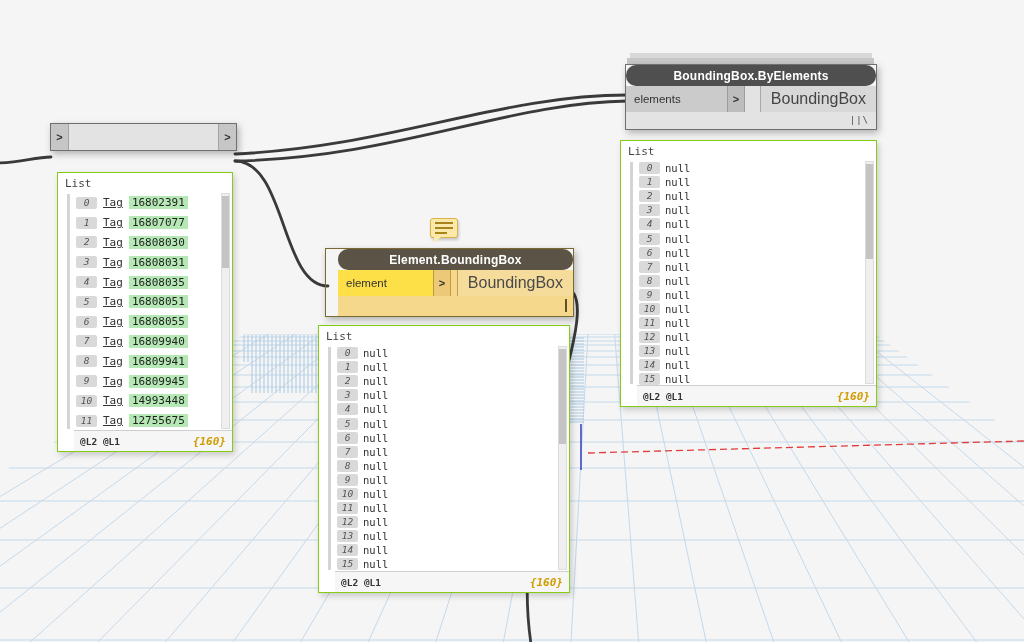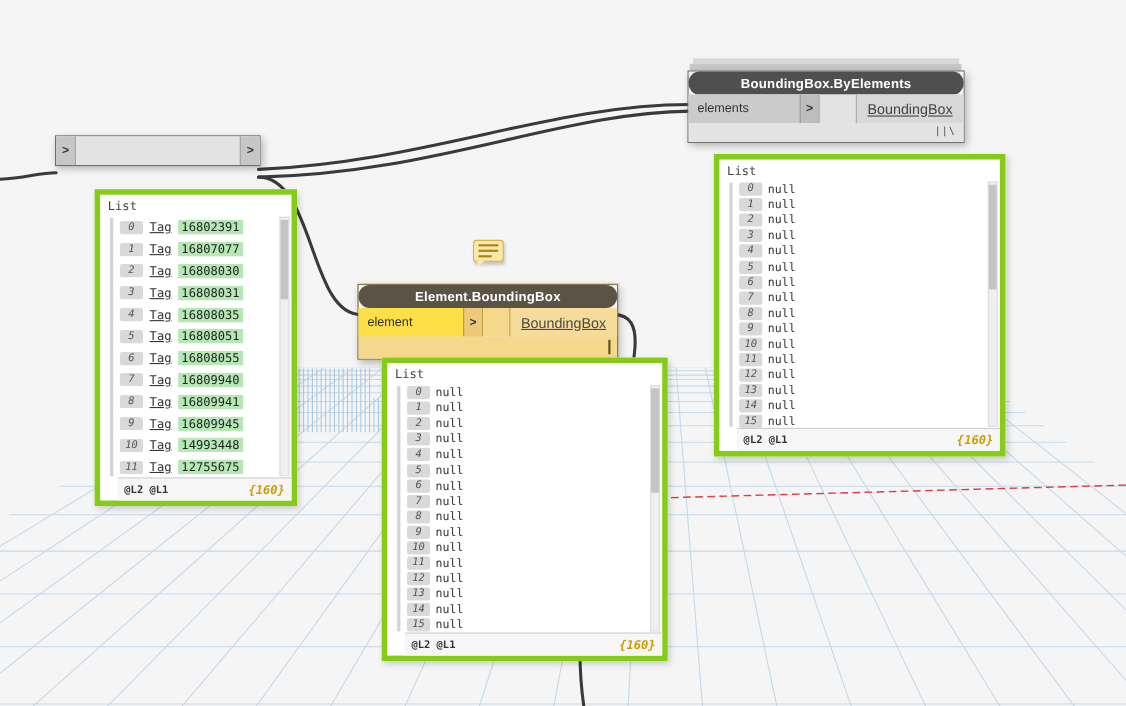--- a/index.html
+++ b/index.html
@@ -31,54 +31,54 @@
     font-weight:bold;font-size:11px;color:#333;}
   .gport-l{border-right:1px solid #a3a3a3;}
   .gport-r{border-left:1px solid #a3a3a3;}
   .inbox{display:flex;align-items:stretch;}
   .inbox .inlabel{display:flex;align-items:center;padding-left:8px;font-size:11.5px;color:#333;flex:1;}
   .chev{width:16px;display:flex;align-items:center;justify-content:center;font-weight:bold;font-size:11px;color:#333;}
   .inbox-gray{width:118px;background:#cbcbcb;border-right:1px solid #9d9d9d;}
   .chev-gray{background:#bdbdbd;border-left:1px solid #9d9d9d;}
   .inbox-warn{width:112px;background:#fde047;border-right:1px solid #bd9a3f;}
   .chev-warn{background:#ecc979;border-left:1px solid #bd9a3f;}
-  .outbox{margin-left:auto;display:flex;align-items:center;padding:0 10px;font-size:13px;color:#444;text-decoration:underline;}
+  .outbox{margin-left:auto;display:flex;align-items:center;padding:0 10px;font-size:16px;color:#444;}
   .outbox-gray{background:#d8d8d8;border-left:1px solid #a8a8a8;}
   .outbox-warn{background:#f6dc9b;border-left:1px solid #c3a04a;color:#4a4a4a;}
   .strip{position:relative;}
   .strip-gray{height:17px;background:#e3e3e3;}
   .strip-warn{height:20px;background:var(--warn-body);}
   .lace-glyph{position:absolute;right:7px;top:3px;font-family:"DejaVu Sans Mono",monospace;
     font-size:9px;color:#4a4a4a;letter-spacing:1px;}
   .grip{position:absolute;right:6px;top:3px;width:2px;height:13px;background:#5f5120;}
   .stackbar{position:absolute;z-index:1;}
 
-  .bubble{position:absolute;z-index:2;background:#fff;border:5px solid #84cc16;
-    box-shadow:2px 3px 6px rgba(0,0,0,.18);font-family:"DejaVu Sans Mono",monospace;color:#333;margin-left:29px;}
+  .bubble{position:absolute;z-index:2;background:#fff;border:1px solid #84cc16;
+    box-shadow:2px 3px 6px rgba(0,0,0,.18);font-family:"DejaVu Sans Mono",monospace;color:#333;}
   .list-label{font-size:11px;color:#444;padding:4px 0 2px 7px;}
   .gutter{position:absolute;left:9px;top:21px;bottom:22px;width:3px;background:#d4d4d4;}
   .rows{position:absolute;top:20px;bottom:21px;left:0;right:12px;overflow:hidden;padding-left:18px;}
   .prow{display:flex;align-items:center;}
   .prow-watch{height:19.8px;gap:6px;font-size:11px;}
   .prow-null{height:14.1px;gap:5px;font-size:10.5px;}
   .idx{font-style:italic;background:#d9d9d9;color:#555;border-radius:2px;min-width:17px;
     padding:0 2px;text-align:center;font-size:9.5px;line-height:12px;}
   .typ{color:#333;text-decoration:underline;}
   .valg{background:var(--value-green);color:#1f1f1f;padding:0 3px;}
   .valn{color:#333;}
   .scroll{position:absolute;right:2px;top:20px;bottom:22px;width:7px;background:#efefef;border:1px solid #dcdcdc;}
   .thumb{position:absolute;left:0;width:100%;background:#c4c4c4;}
   .bubble-footer{position:absolute;left:16px;right:0;bottom:0;height:20px;border-top:1px solid #cfcfcf;
     background:#f6f6f6;display:flex;align-items:center;justify-content:space-between;padding:0 6px;}
   .lacing{font-size:9.5px;font-weight:bold;color:#333;font-family:"DejaVu Sans Mono",monospace;}
   .count{font-size:11px;font-weight:bold;font-style:italic;color:var(--count-gold);font-family:"DejaVu Sans Mono",monospace;}
 
   #watch-node{left:50px;top:123px;width:185px;}
   #watch-preview{left:57px;top:172px;width:174px;height:278px;}
-  #element-node{left:325px;top:258px;width:235px;}
+  #element-node{left:325px;top:248px;width:235px;padding-left:12px;}
   #element-preview{left:318px;top:325px;width:250px;height:266px;}
   #bbox-node{left:625px;top:64px;width:250px;}
   #bbox-preview{left:620px;top:140px;width:255px;height:265px;}
 
   #note{position:absolute;left:430px;top:218px;width:26px;height:18px;background:var(--note-bg);
     border:1px solid var(--note-border);border-radius:3px;z-index:3;box-shadow:1px 2px 3px rgba(0,0,0,.2);}
   #note .nline{height:2px;background:#a8841f;margin:3px 4px 0 4px;}
   #note .nline:first-child{margin-top:3px;}
   #note .nline.short{width:12px;margin-right:auto;}
   .note-tail{position:absolute;left:3px;bottom:-6px;width:0;height:0;

